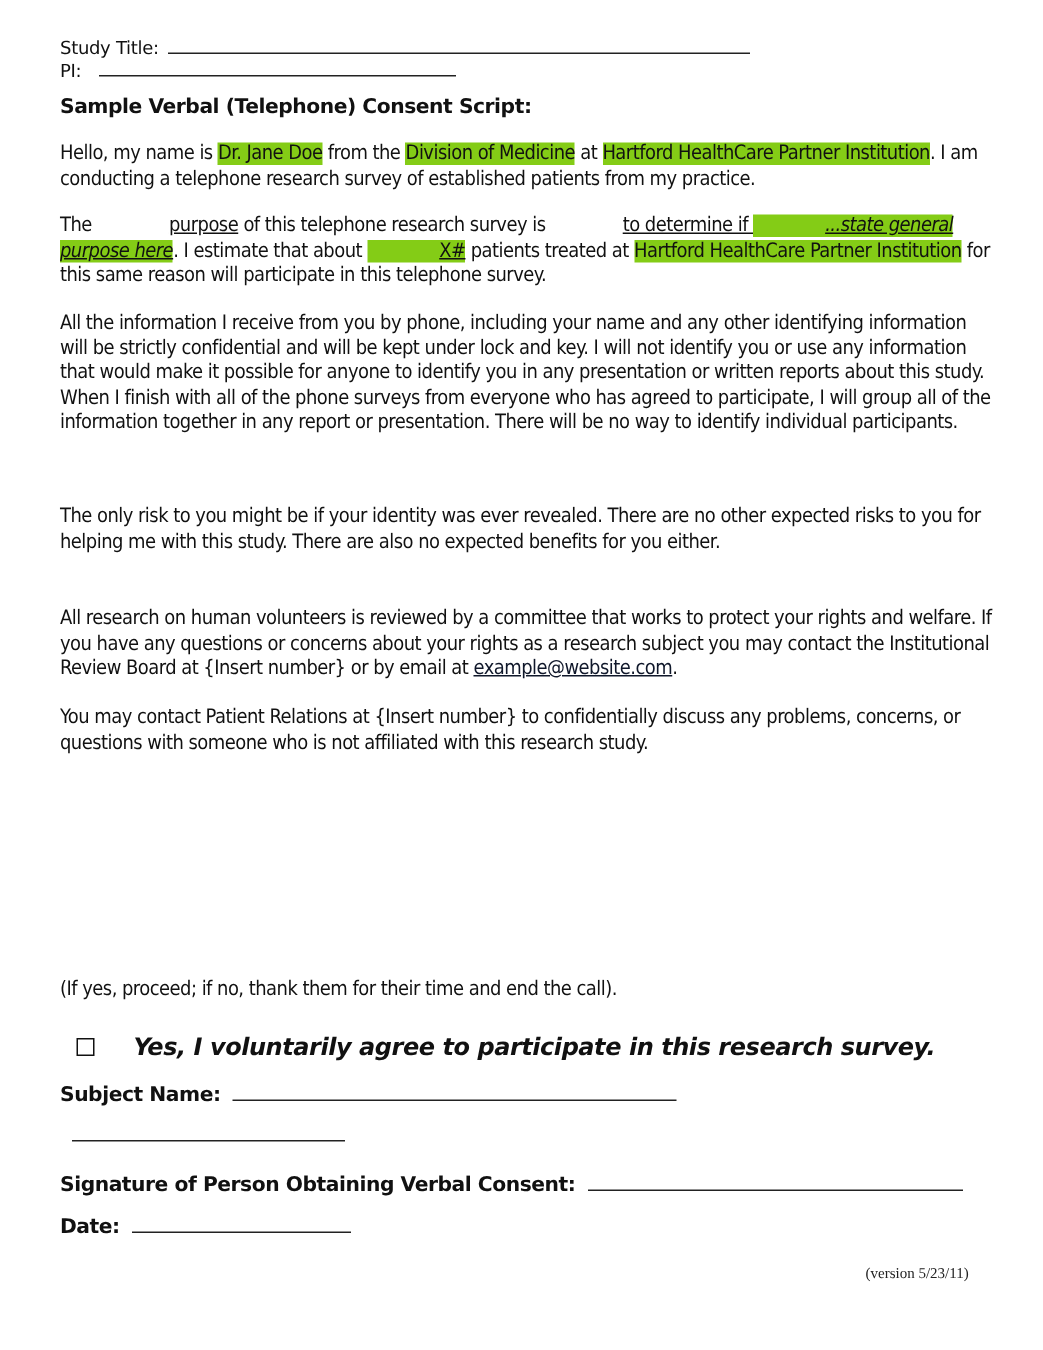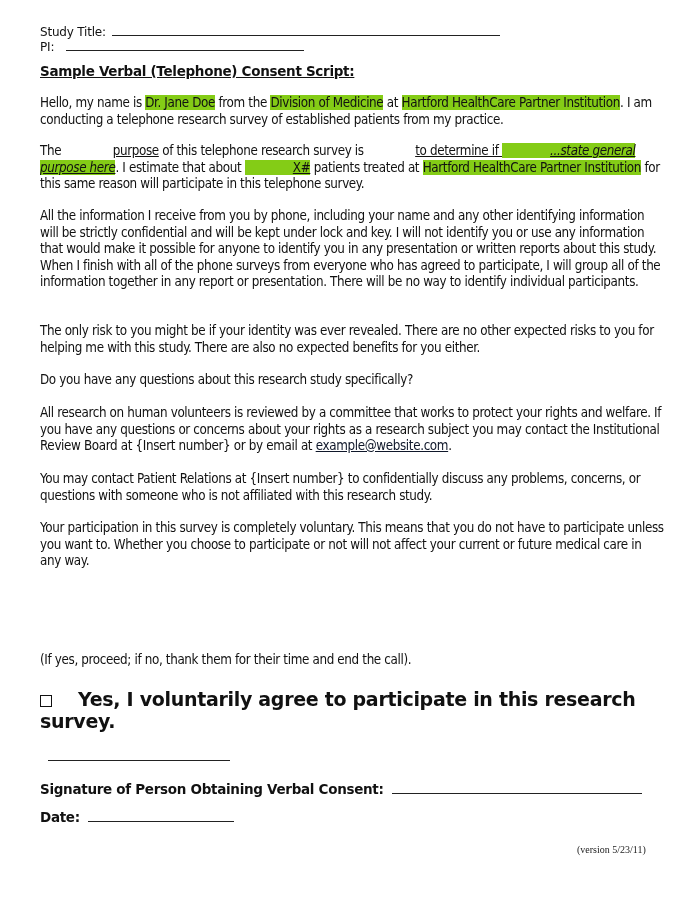--- a/index.html
+++ b/index.html
@@ -6,33 +6,33 @@
     body {
       width: 695px; height: 900px; position: relative; overflow: hidden;
       font-family: "DejaVu Sans", "Liberation Sans", sans-serif;
       color: #111111;
     }
     .page { position: absolute; left: 0; top: 0; width: 695px; height: 868px; }
     .hdr { position: absolute; left: 40px; font-size: 12px; letter-spacing: -0.2px; }
     .hdr .line { display: inline-block; border-bottom: 1px solid #222; height: 1px; vertical-align: baseline; margin-left: 6px; }
     .title {
       position: absolute; left: 40px; top: 63px; font-size: 13.5px; font-weight: bold;
-      text-decoration: underline; letter-spacing: -0.3px;
+      letter-spacing: -0.3px;
     }
     .para {
       position: absolute; left: 40px; width: 625px;
       font-size: 13.3px; line-height: 16.5px; letter-spacing: -0.35px;
       font-family: "DejaVu Sans Condensed", "DejaVu Sans", sans-serif;
       font-stretch: condensed;
     }
     .hl { background: #84cc16; }
     .u { text-decoration: underline; padding-left: 48px; }
     .i { font-style: italic; }
     a.link { color: #0f172a; text-decoration: underline; }
-    .check-row { position: absolute; left: 40px; top: 688px; font-size: 19px; font-weight: bold; letter-spacing: -0.3px; }
+    .check-row { position: absolute; left: 51px; top: 688px; font-size: 16px; font-weight: bold; letter-spacing: -0.3px; font-style: italic; }
     .checkbox {
       display: inline-block; width: 12px; height: 12px; border: 1.3px solid #111;
       vertical-align: -1px; margin-right: 26px; box-sizing: border-box;
     }
     .sig { position: absolute; left: 40px; font-size: 13.5px; font-weight: bold; letter-spacing: -0.3px; }
     .sig .blank { display: inline-block; border-bottom: 1.3px solid #222; height: 12px; vertical-align: baseline; margin-left: 8px; }
     .version { position: absolute; left: 577px; top: 844px; font-size: 10px; color: #222; font-family: Liberation Serif, serif; }
   </style>
 </head>
 <body>
@@ -51,39 +51,40 @@
   <div class="para" style="top:95px;">
     <span>Hello, my name is </span><span class="hl">Dr. Jane Doe</span><span> from the </span><span class="hl">Division of Medicine</span><span> at </span><span class="hl">Hartford HealthCare Partner Institution</span><span>.  I am conducting a telephone research survey of established patients from my practice.</span>
   </div>
 
   <div class="para" style="top:143px;">
     <span>The </span><span class="u">purpose</span><span> of this telephone research survey is </span><span class="u">to determine if </span><span class="hl u i">...state general purpose here</span><span>.  I estimate that about </span><span class="hl u">X#</span><span> patients treated at </span><span class="hl">Hartford HealthCare Partner Institution</span><span> for this same reason will participate in this telephone survey.</span>
   </div>
 
   <div class="para" style="top:208px;">All the information I receive from you by phone, including your name and any other identifying information will be strictly confidential and will be kept under lock and key.  I will not identify you or use any information that would make it possible for anyone to identify you in any presentation or written reports about this study.  When I finish with all of the phone surveys from everyone who has agreed to participate, I will group all of the information together in any report or presentation.  There will be no way to identify individual participants.</div>
 
-  <div class="para" style="top:323px;">The only risk to you might be if your identity was ever revealed.  There are no other expected risks to you for helping me with this study.  There are also no expected benefits for you either.</div>
+  <div class="para" style="top:337px;">The only risk to you might be if your identity was ever revealed.  There are no other expected risks to you for helping me with this study.  There are also no expected benefits for you either.</div>
 
-  <div class="para" style="top:372px;">Do you have any questions about this research study specifically?</div>
 
   <div class="para" style="top:405px;">
     <span>All research on human volunteers is reviewed by a committee that works to protect your rights and welfare.  If you have any questions or concerns about your rights as a research subject you may contact the Institutional Review Board at {Insert number} or by email at </span><a class="link" href="#">example@website.com</a><span>.</span>
   </div>
 
   <div class="para" style="top:471px;">You may contact Patient Relations at {Insert number} to confidentially discuss any problems, concerns, or questions with someone who is not affiliated with this research study.</div>
 
-  <div class="para" style="top:520px;">Your participation in this survey is completely voluntary.  This means that you do not have to participate unless you want to.  Whether you choose to participate or not will not affect your current or future medical care in any way.</div>
 
 
   <div class="para" style="top:652px;">(If yes, proceed; if no, thank them for their time and end the call).</div>
 
   <div class="check-row">
     <span class="checkbox"></span><span>Yes, I voluntarily agree to participate in this research survey.</span>
   </div>
 
+  <div class="sig" style="top:721px;">
+    <span>Subject Name:</span><span class="blank" style="width:296px;"></span>
+  </div>
 
   <div class="sig" style="top:748px;">
     <span class="blank" style="width:182px;"></span>
   </div>
 
   <div class="sig" style="top:781px;">
     <span>Signature of Person Obtaining Verbal Consent:</span><span class="blank" style="width:250px;"></span>
   </div>
 
   <div class="sig" style="top:809px;">

